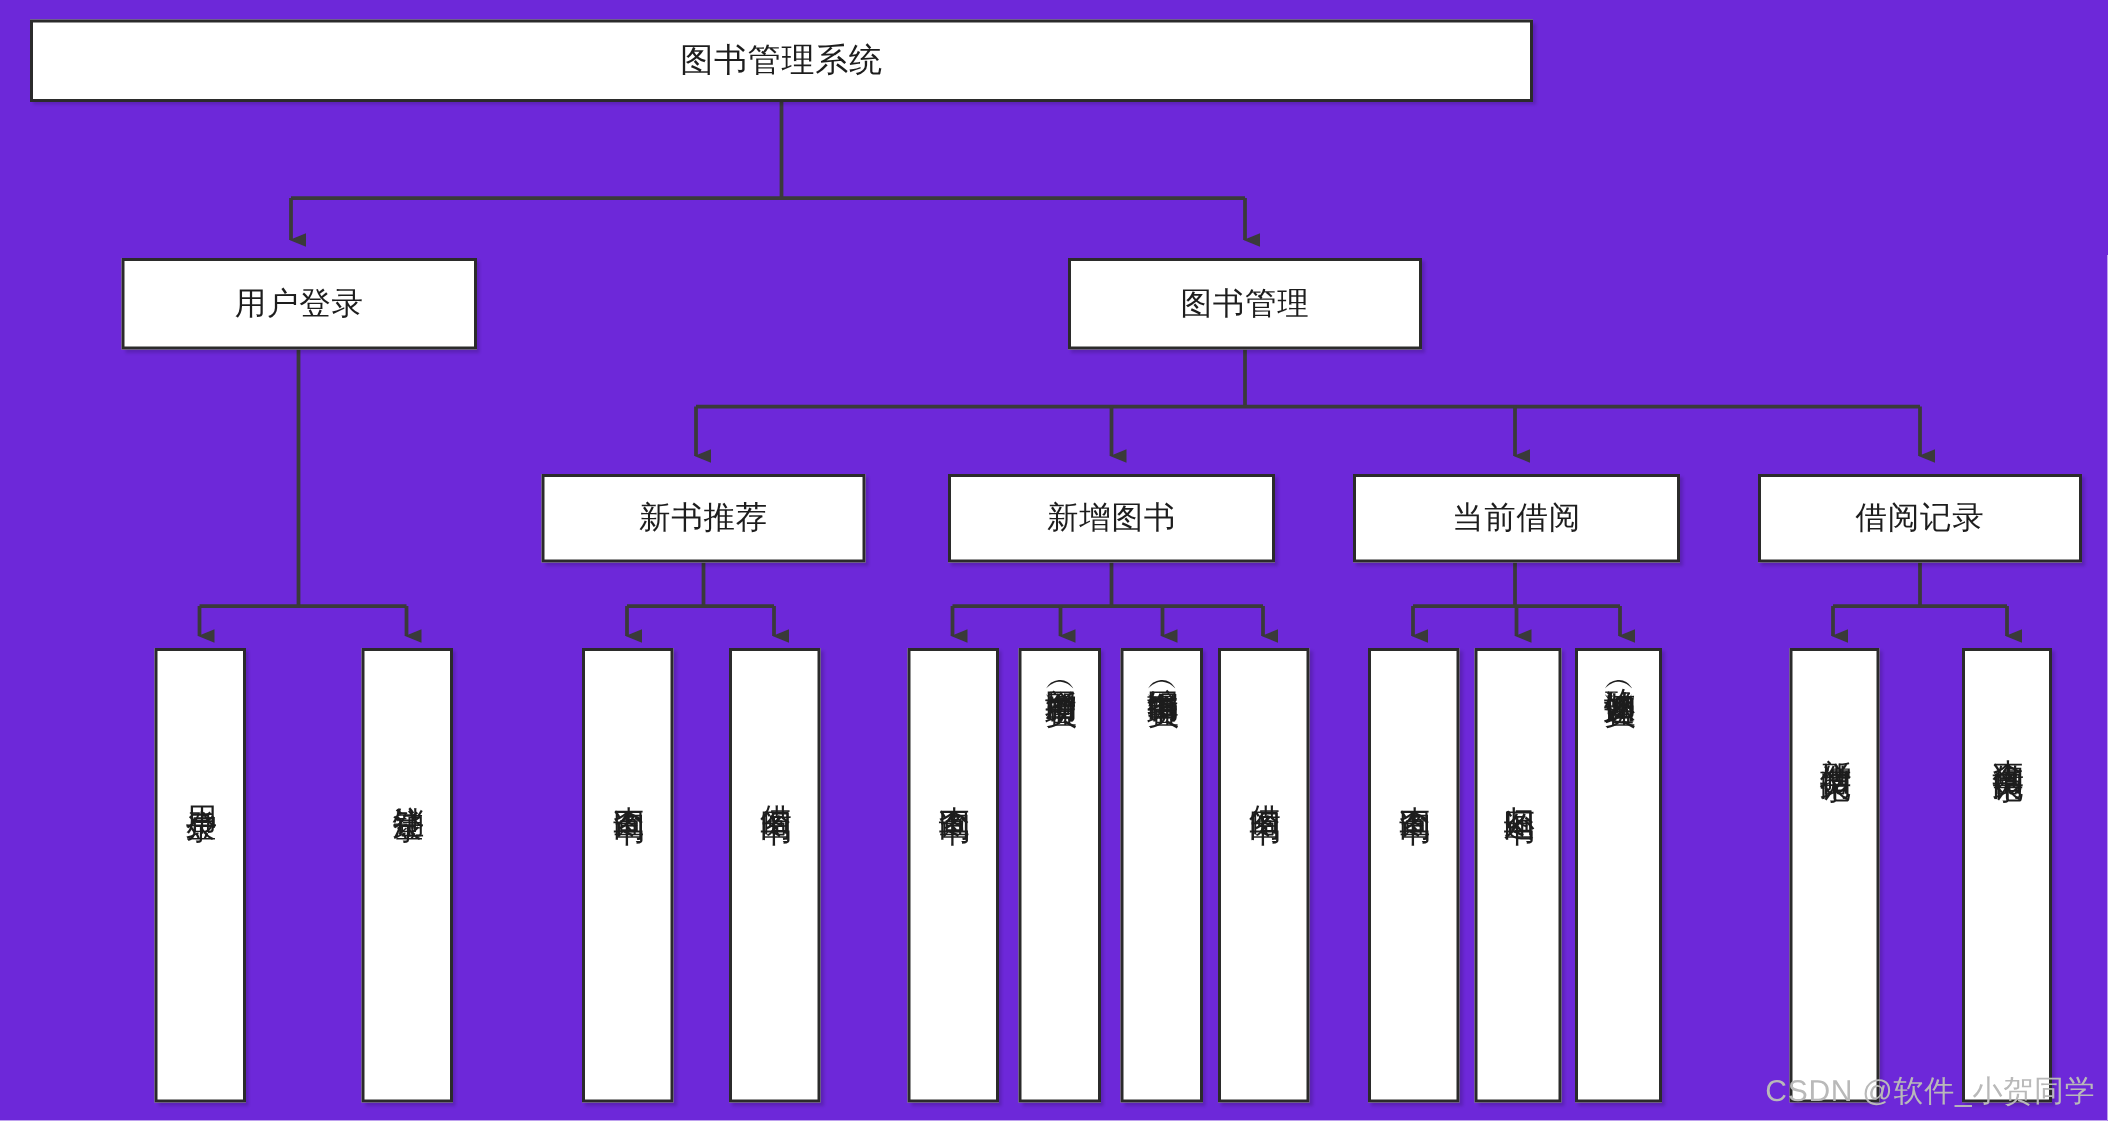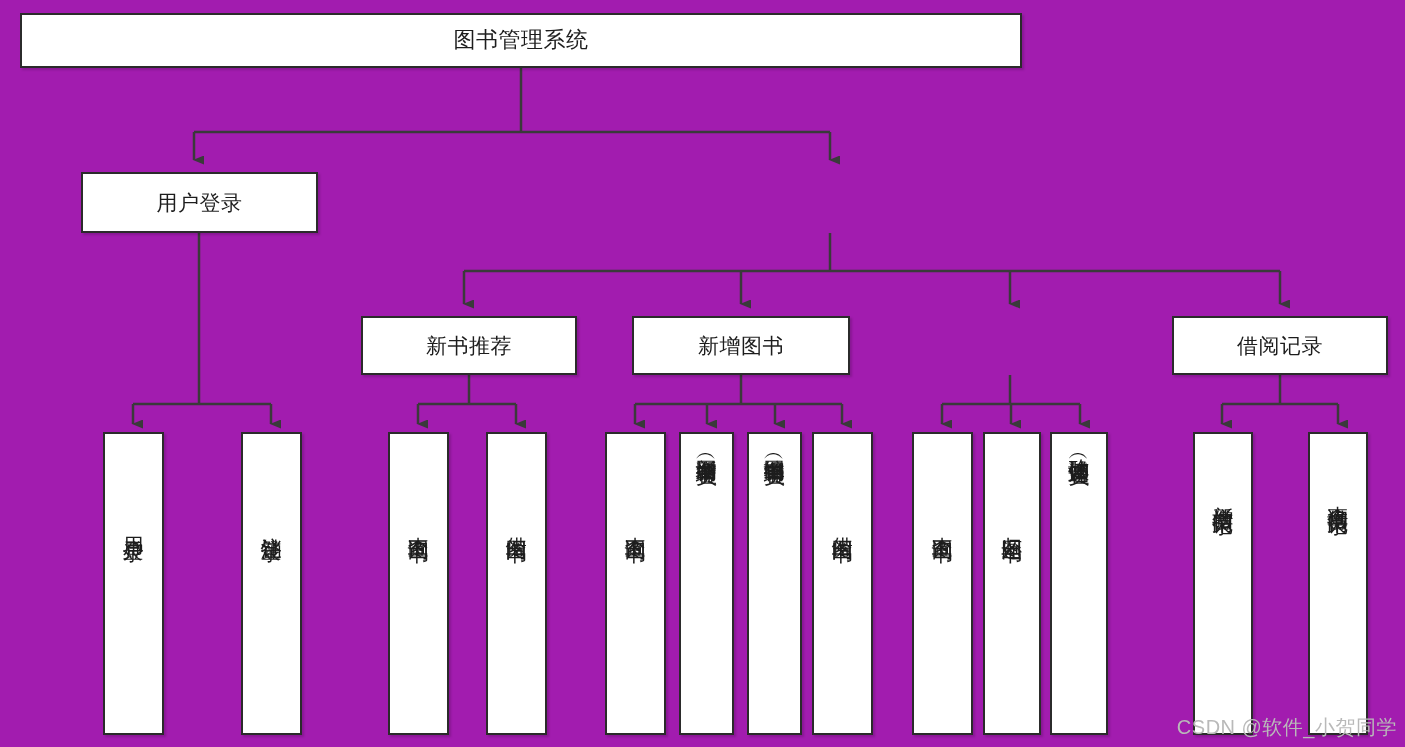--- a/index.html
+++ b/index.html
@@ -7,21 +7,21 @@
     padding: 0;
     background: #ffffff;
   }
   body {
     font-family: "Liberation Sans", "DejaVu Sans", sans-serif;
   }
   #canvas {
     position: relative;
     width: 1405px;
     height: 747px;
-    background: #a21caf;
+    background: #6d28d9;
     overflow: hidden;
   }
   svg.edges {
     position: absolute;
     left: 0;
     top: 0;
     width: 1405px;
     height: 747px;
     pointer-events: none;
   }
@@ -135,27 +135,33 @@
     </g>
   </svg>
 
   <div class="node root horizontal" style="left:20px; top:13px; width:1002px; height:55px;">
     <span class="label">图书管理系统</span>
   </div>
 
   <div class="node horizontal" style="left:81px; top:172px; width:237px; height:61px;">
     <span class="label">用户登录</span>
   </div>
+  <div class="node horizontal" style="left:712px; top:172px; width:236px; height:61px;">
+    <span class="label">图书管理</span>
+  </div>
 
   <div class="node horizontal" style="left:361px; top:316px; width:216px; height:59px;justify-content:center;">
     <span class="label">新书推荐</span>
   </div>
   <div class="node horizontal" style="left:632px; top:316px; width:218px; height:59px;">
     <span class="label">新增图书</span>
   </div>
+  <div class="node horizontal" style="left:902px; top:316px; width:218px; height:59px;">
+    <span class="label">当前借阅</span>
+  </div>
   <div class="node horizontal" style="left:1172px; top:316px; width:216px; height:59px;">
     <span class="label">借阅记录</span>
   </div>
 
   <div class="node vertical midpad2" style="left:103px; top:432px; width:61px; height:303px;">
     <span class="label">用户登录</span>
   </div>
   <div class="node vertical midpad2" style="left:241px; top:432px; width:61px; height:303px;">
     <span class="label">注销登录</span>
   </div>

